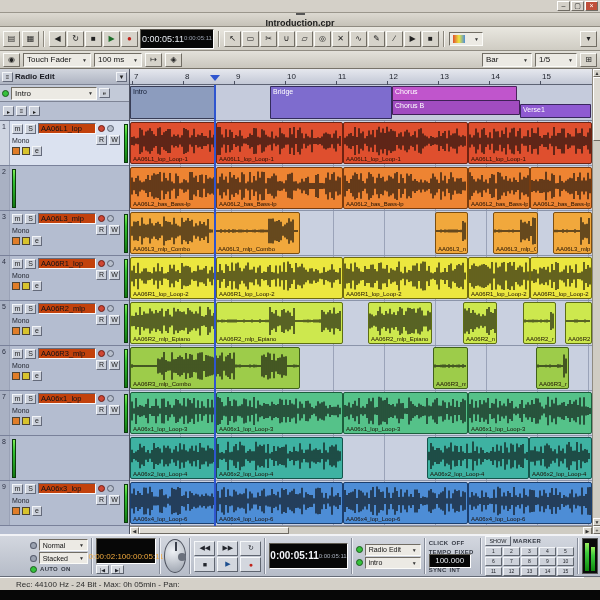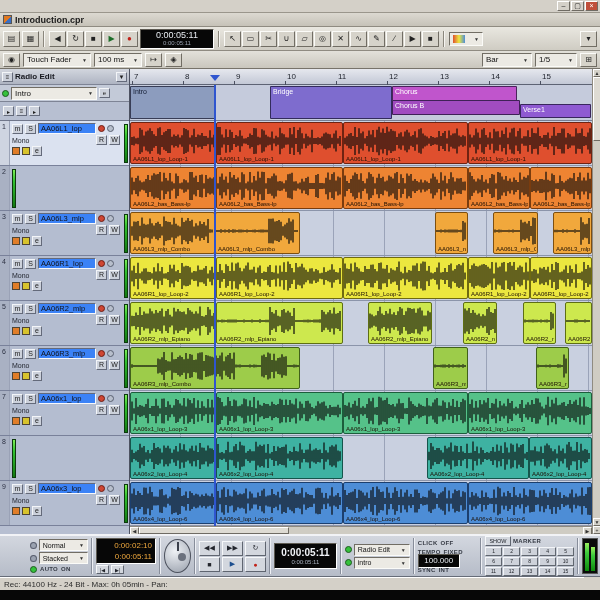--- a/index.html
+++ b/index.html
@@ -7,29 +7,29 @@
   body { position:relative; background:#d4d0c8; font-size:9px; }
   .abs { position:absolute; }
 
   
   #menubar { top:0; left:0; right:0; height:13px; background:#d4d0c8; border-bottom:1px solid #9a968c; display:flex; align-items:center; padding:0 2px; }
   .menu-item { padding:0 6px; font-size:9px; color:#111; }
   #win-controls { margin-left:auto; display:flex; gap:1px; }
   .wc { width:13px; height:10px; font-size:7px; line-height:8px; text-align:center; background:#d4d0c8; border:1px solid; border-color:#fff #6f6b63 #6f6b63 #fff; color:#222; }
   .wc.close { background:#c0503c; color:#fff; }
 
-  #caption { top:13px; left:0; right:0; height:14px; background:linear-gradient(#dcd9d1,#c6c2b8); border-bottom:1px solid #8f8b81; display:flex; align-items:center; padding:0 3px; gap:3px; }
+  #caption { top:13px; left:0; right:0; height:14px; background:linear-gradient(#dcd9d1,#c6c2b8); border-bottom:1px solid #8f8b81; display:flex; align-items:center; padding:0 3px; gap:3px;flex-direction:column; }
   #caption .appico { width:9px; height:9px; background:linear-gradient(135deg,#e07820 50%,#3a6fc4 50%); border:1px solid #555; }
   #caption .ttl { font-size:9px; font-weight:bold; color:#1a1a1a; }
 
   #toolbar1 { top:27px; left:0; right:0; height:24px; background:linear-gradient(#e9e7e0,#cfccc3); border-bottom:1px solid #8f8b81; display:flex; align-items:center; padding:0 3px; gap:2px; }
   #toolbar2 { top:51px; left:0; right:0; height:18px; background:linear-gradient(#e3e1da,#c9c6bd); border-bottom:1px solid #77736a; display:flex; align-items:center; padding:0 3px; gap:3px; }
   .tb-btn { height:16px; min-width:17px; background:#d6d3ca; border:1px solid; border-color:#fbfbf8 #716d64 #716d64 #fbfbf8; font-size:8px; color:#222; display:flex; align-items:center; justify-content:center; padding:0 2px; }
   .tb-sep { width:2px; height:16px; border-left:1px solid #8b877d; border-right:1px solid #f6f5f1; margin:0 2px; }
-  .lcd { background:#070707; border:1px solid; border-color:#5d5a52 #fff #fff #5d5a52; color:#e8ecf2; font-family:"DejaVu Sans Mono",monospace; display:flex; flex-direction:column; align-items:center; justify-content:center; }
+  .lcd { background:#070707; border:1px solid; border-color:#5d5a52 #fff #fff #5d5a52; color:#e8ecf2; font-family:"DejaVu Sans Mono",monospace; display:flex; flex-direction:row; align-items:center; justify-content:center; }
   #tb-time { width:74px; height:20px; }
   #tb-time .big { font-size:9px; line-height:10px; }
   #tb-time .small { font-size:6px; line-height:7px; color:#9aa2b0; }
   .sel-box { height:14px; background:#eceae4; border:1px solid; border-color:#716d64 #fbfbf8 #fbfbf8 #716d64; font-size:8px; color:#111; display:flex; align-items:center; justify-content:space-between; padding:0 3px; gap:3px; }
   .sel-box .car { font-size:5px; color:#333; }
   .spring { flex:1; }
 
   
   #inspector { top:69px; left:0; width:130px; height:465px; background:#b7bfd1; border-right:1px solid #4d5261; }
   #insp-a { height:16px; background:linear-gradient(#d2d6de,#aeb4c2); border-bottom:1px solid #7e8495; display:flex; align-items:center; gap:2px; padding:0 2px; }
@@ -39,21 +39,21 @@
   .mini { width:11px; height:10px; background:#ccd1db; border:1px solid; border-color:#f3f5f8 #646a7a #646a7a #f3f5f8; font-size:6px; color:#222; display:flex; align-items:center; justify-content:center; }
   .lamp { width:7px; height:7px; border-radius:50%; background:#35c23c; border:1px solid #1d5a20; }
 
   #track-list {}
   .track { height:45px; display:flex; background:#b4bdd0; border-bottom:1px solid #79819a; }
   .track.sel { background:#dbe2f0; }
   .tnum { width:10px; font-size:7px; color:#2c3142; padding:2px 0 0 2px; background:rgba(0,0,0,0.06); border-right:1px solid #9aa2b6; }
   .tmain { flex:1; padding:2px 2px 1px 2px; display:flex; flex-direction:column; gap:1px; overflow:hidden; }
   .trow { display:flex; align-items:center; gap:2px; }
   .tbtn { width:11px; height:10px; background:#ccd1db; border:1px solid; border-color:#f3f5f8 #646a7a #646a7a #f3f5f8; font-size:7px; line-height:8px; color:#222; display:flex; align-items:center; justify-content:center; }
-  .tname { width:58px; height:11px; background:#3b82f6; border:1px solid; border-color:#646a7a #f7f8fb #f7f8fb #646a7a; font-size:7.5px; color:#101218; padding:0 2px; overflow:hidden; white-space:nowrap; }
+  .tname { width:58px; height:11px; background:#c2410c; border:1px solid; border-color:#646a7a #f7f8fb #f7f8fb #646a7a; font-size:7.5px; color:#101218; padding:0 2px; overflow:hidden; white-space:nowrap; }
   .dot { width:7px; height:7px; border-radius:50%; border:1px solid #58303° } 
   .dot.rec { background:#cf4633; border:1px solid #6e1d12; width:7px; height:7px; border-radius:50%; }
   .dot.mon { background:#b8bfcc; border:1px solid #596070; width:7px; height:7px; border-radius:50%; }
   .tmode { font-size:7px; color:#22262f; width:26px; }
   .ico8 { width:8px; height:8px; border:1px solid #4d4435; }
   .meterwrap { width:7px; display:flex; align-items:center; justify-content:center; }
   .meter { width:4px; height:39px; background:linear-gradient(to top,#127a12,#32c332 70%,#7dee57); border:1px solid #0c3a0c; }
 
   #arrange { top:69px; left:130px; width:462px; height:465px; background:#c9d0e0; overflow:hidden; }
   #ruler { height:16px; background:linear-gradient(#e6e8ee,#c3c8d6); border-bottom:1px solid #5d6374; position:relative; }
@@ -97,21 +97,21 @@
   .lbl6 { font-size:6px; font-weight:bold; color:#343943; letter-spacing:.3px; }
   .stateRow { display:flex; gap:3px; align-items:center; height:8px; }
   .tempo-lcd { width:42px; height:14px; font-size:8px; }
   .mkgrid { display:grid; grid-template-columns:repeat(5,17px); grid-auto-rows:9px; gap:1px; }
   .mkbtn { background:#ced2da; border:1px solid; border-color:#f3f5f8 #60666f #60666f #f3f5f8; font-size:5px; line-height:7px; text-align:center; color:#1d2026; }
   .showbtn { width:26px; height:10px; font-size:5.5px; }
   .metbox { width:16px; height:36px; background:#0a0a0a; border:1px solid #555; display:flex; gap:2px; align-items:flex-end; justify-content:center; padding:2px; }
   .mbar { width:4px; background:linear-gradient(to top,#0c8a0c,#3ecb3e 65%,#9bee5e); }
   .mbar.l { height:28px; } .mbar.r { height:24px; }
 
-  #statusbar { top:577px; left:0; right:16px; height:13px; background:#d4d0c8; border-top:1px solid #fff; display:flex; align-items:center; padding:0 4px; font-size:8px; color:#2c2c2c; }
+  #statusbar { top:577px; left:0; right:16px; height:13px; background:#d4d0c8; border-top:1px solid #fff; display:flex; align-items:center; padding:0 16px; font-size:8px; color:#2c2c2c; }
   #blackstrip { top:590px; left:0; right:0; height:10px; background:#070707; }
 </style>
 </head>
 <body>
 
 <div id="menubar" class="abs">
   <span id="win-controls">
     <span class="wc">–</span>
     <span class="wc">▢</span>
     <span class="wc close">×</span>

